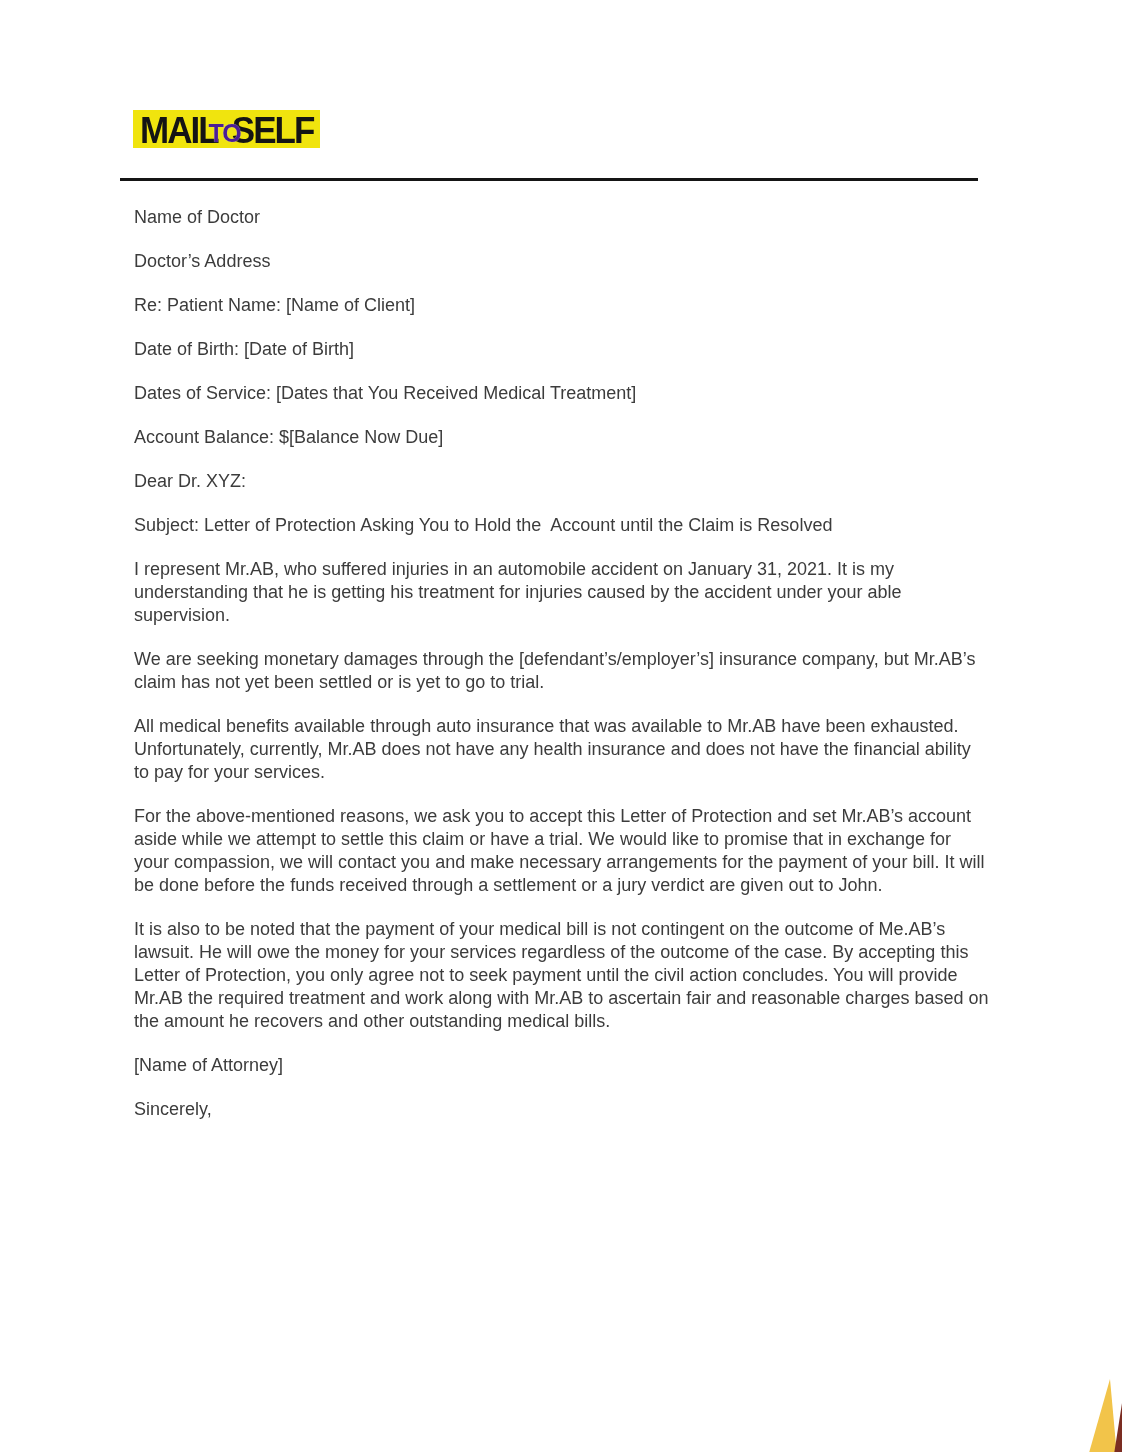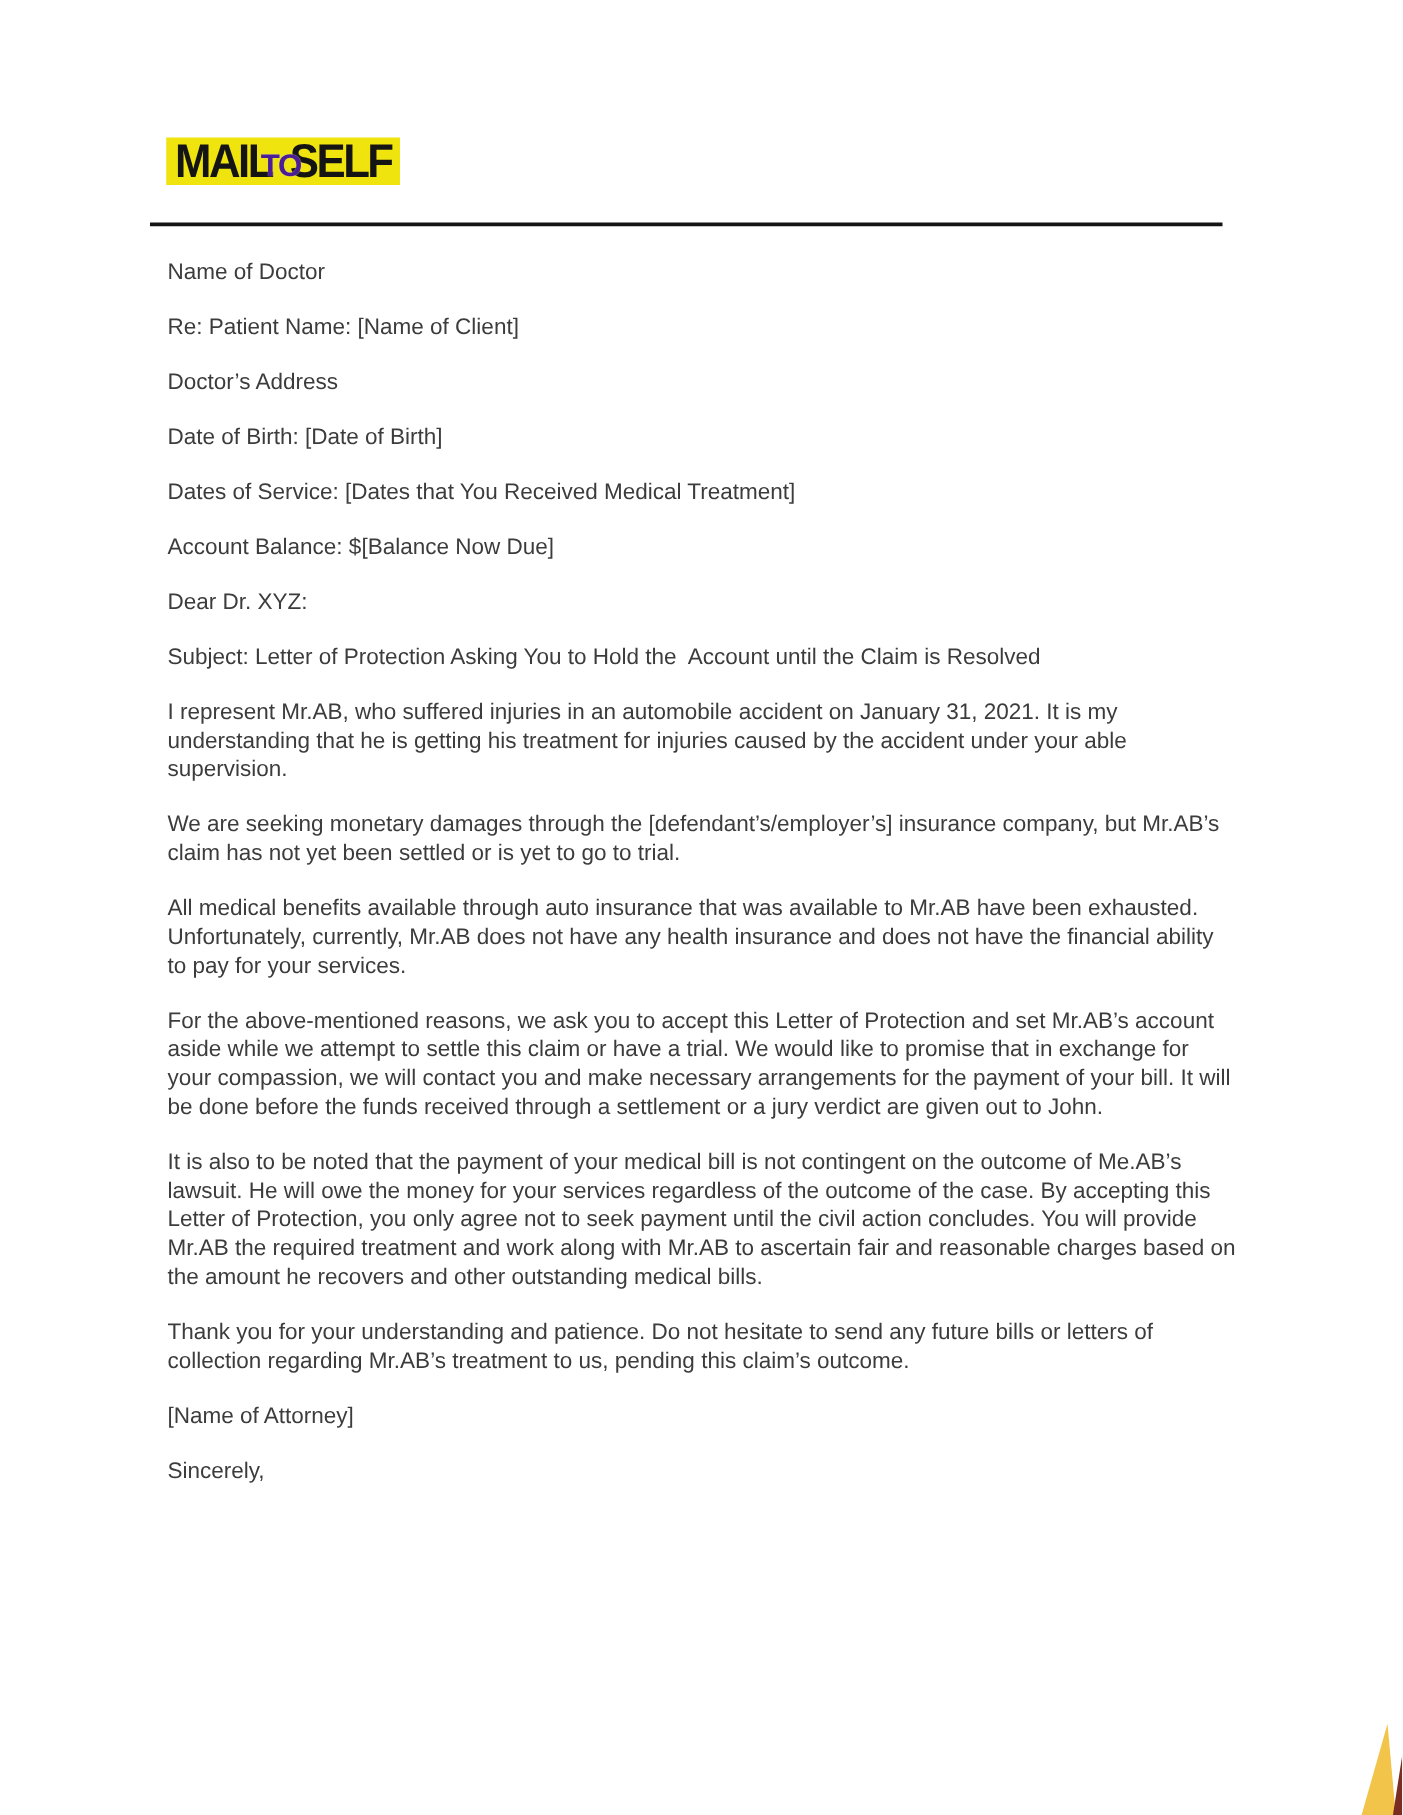--- a/index.html
+++ b/index.html
@@ -93,35 +93,34 @@
   <div class="logo-box">
     <span class="logo-word">MAIL</span>
     <span class="logo-to">TO</span>
     <span class="logo-word">SELF</span>
   </div>
 
   <div class="rule"></div>
 
   <div class="letter">
     <p>Name of Doctor</p>
+    <p>Doctor’s Address</p>
     <p>Re: Patient Name: [Name of Client]</p>
-    <p>Doctor’s Address</p>
     <p>Date of Birth: [Date of Birth]</p>
     <p>Dates of Service: [Dates that You Received Medical Treatment]</p>
     <p>Account Balance: $[Balance Now Due]</p>
     <p>Dear Dr. XYZ:</p>
 
     <p>Subject: Letter of Protection Asking You to Hold the  Account until the Claim is Resolved</p>
 
     <p>I represent Mr.AB, who suffered injuries in an automobile accident on January 31, 2021. It is my understanding that he is getting his treatment for injuries caused by the accident under your able supervision.</p>
     <p>We are seeking monetary damages through the [defendant’s/employer’s] insurance company, but Mr.AB’s claim has not yet been settled or is yet to go to trial.</p>
     <p>All medical benefits available through auto insurance that was available to Mr.AB have been exhausted. Unfortunately, currently, Mr.AB does not have any health insurance and does not have the financial ability to pay for your services.</p>
     <p>For the above-mentioned reasons, we ask you to accept this Letter of Protection and set Mr.AB’s account aside while we attempt to settle this claim or have a trial. We would like to promise that in exchange for your compassion, we will contact you and make necessary arrangements for the payment of your bill. It will be done before the funds received through a settlement or a jury verdict are given out to John.</p>
     <p>It is also to be noted that the payment of your medical bill is not contingent on the outcome of Me.AB’s lawsuit. He will owe the money for your services regardless of the outcome of the case. By accepting this Letter of Protection, you only agree not to seek payment until the civil action concludes. You will provide Mr.AB the required treatment and work along with Mr.AB to ascertain fair and reasonable charges based on the amount he recovers and other outstanding medical bills.</p>
-    <p>Thank you for your understanding and patience. Do not hesitate to send any future bills or letters of collection regarding Mr.AB’s treatment to us, pending this claim’s outcome.</p>
 
     <p>[Name of Attorney]</p>
     <p>Sincerely,</p>
   </div>
 
   <svg class="corner-decoration" viewBox="0 0 60 100">
     <polygon points="48,12 23,100 56,100" fill="#f2c44a"></polygon>
     <polygon points="60,36 50,100 60,100" fill="#7b2d22"></polygon>
   </svg>
 

